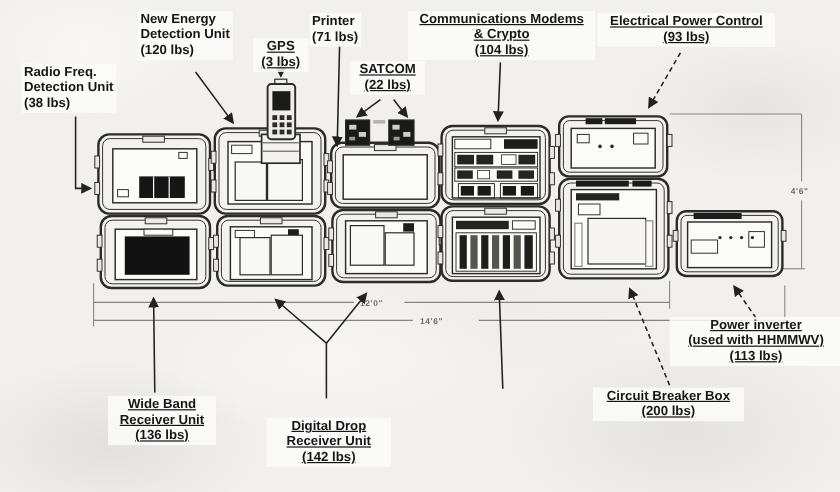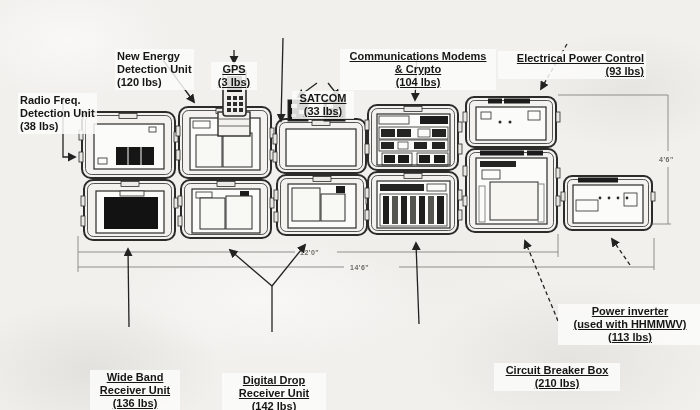--- a/index.html
+++ b/index.html
@@ -23,21 +23,20 @@
 
   .lbl{
     position:absolute;
     font-weight:bold;
     font-size:11px;
     line-height:1.18;
     color:#161616;
     white-space:pre-line;
     background:rgba(252,252,250,0.85);
     padding:1px 2px;
-    margin-top:40px;
   }
   .ctr{text-align:center;text-decoration:underline;}
   .lft{text-align:left;}
 
   .dimtext{font-size:7px;fill:#6d6c68;font-weight:bold;letter-spacing:0.5px;}
 </style>
 </head>
 <body>
 
 <div id="stage">
@@ -288,33 +287,35 @@
       <line x1="630" y1="265" x2="612" y2="239" stroke-dasharray="4 3" marker-end="url(#ah)"></line>
     </g>
   </svg>
 
   <div class="lbl lft" style="left:18px;top:53px;">Radio Freq.
 Detection Unit
 (38 lbs)</div>
   <div class="lbl lft" style="left:115px;top:9px;">New Energy
 Detection Unit
 (120 lbs)</div>
-  <div class="lbl ctr" style="left:211px;top:22px;width:42px;text-align:center;">GPS
+  <div class="lbl ctr" style="left:211px;top:32px;width:42px;text-align:center;">GPS
 (3 lbs)</div>
+  <div class="lbl lft" style="left:258px;top:11px;">Printer
+(71 lbs)</div>
   <div class="lbl ctr" style="left:292px;top:51px;width:58px;">SATCOM
-(33 lbs)</div>
+(22 lbs)</div>
   <div class="lbl ctr" style="left:340px;top:9px;width:152px;">Communications Modems
 &amp; Crypto
 (104 lbs)</div>
-  <div class="lbl ctr" style="left:498px;top:11px;width:144px;text-align:right;">Electrical Power Control
+  <div class="lbl ctr" style="left:498px;top:11px;width:144px;">Electrical Power Control
 (93 lbs)</div>
   <div class="lbl ctr" style="left:90px;top:330px;width:86px;">Wide Band
 Receiver Unit
 (136 lbs)</div>
-  <div class="lbl ctr" style="left:222px;top:333px;width:100px;">Digital Drop
+  <div class="lbl ctr" style="left:222px;top:348px;width:100px;">Digital Drop
 Receiver Unit
 (142 lbs)</div>
   <div class="lbl ctr" style="left:494px;top:323px;width:122px;">Circuit Breaker Box
-(210 lbs)</div>
+(200 lbs)</div>
   <div class="lbl ctr" style="left:558px;top:264px;width:140px;">Power inverter
 (used with HHMMWV)
 (113 lbs)</div>
 </div>
 
 </body></html>

